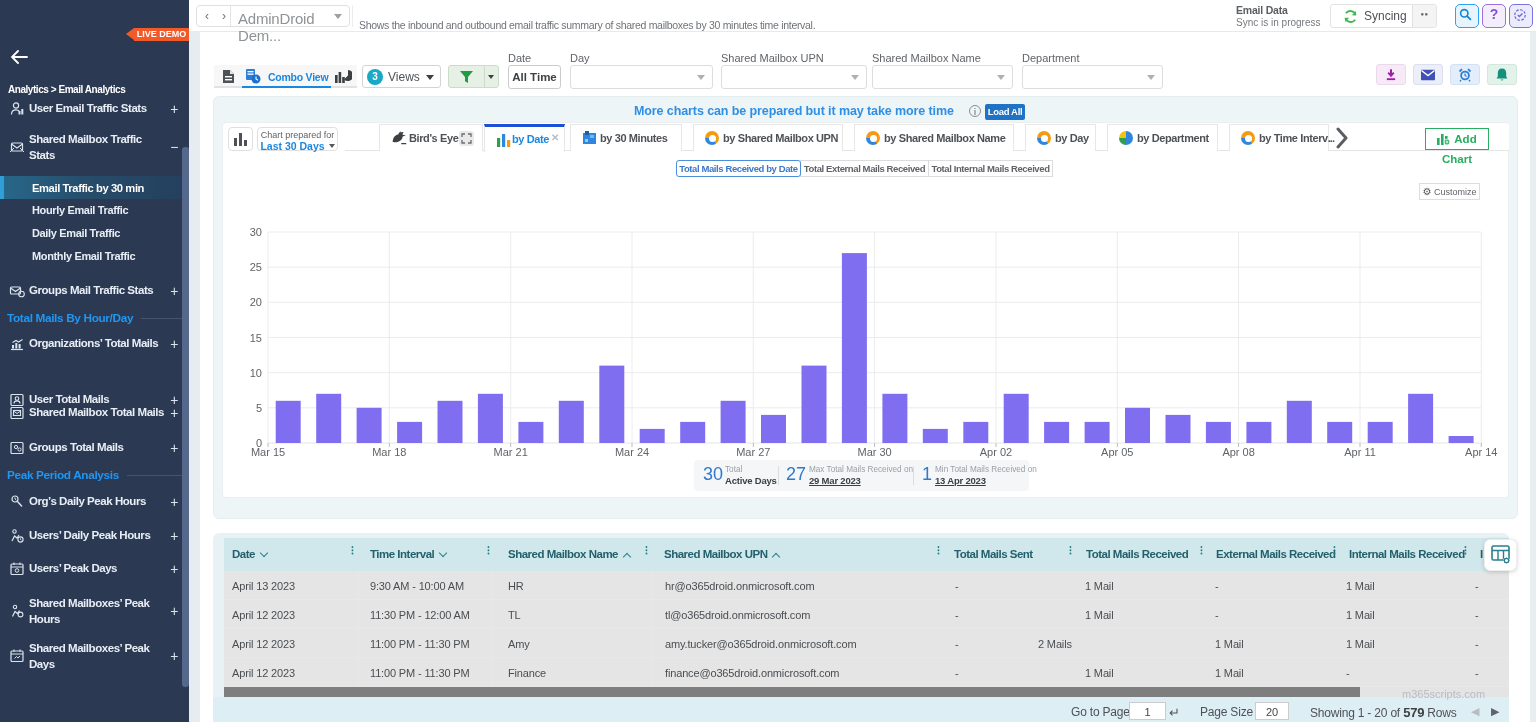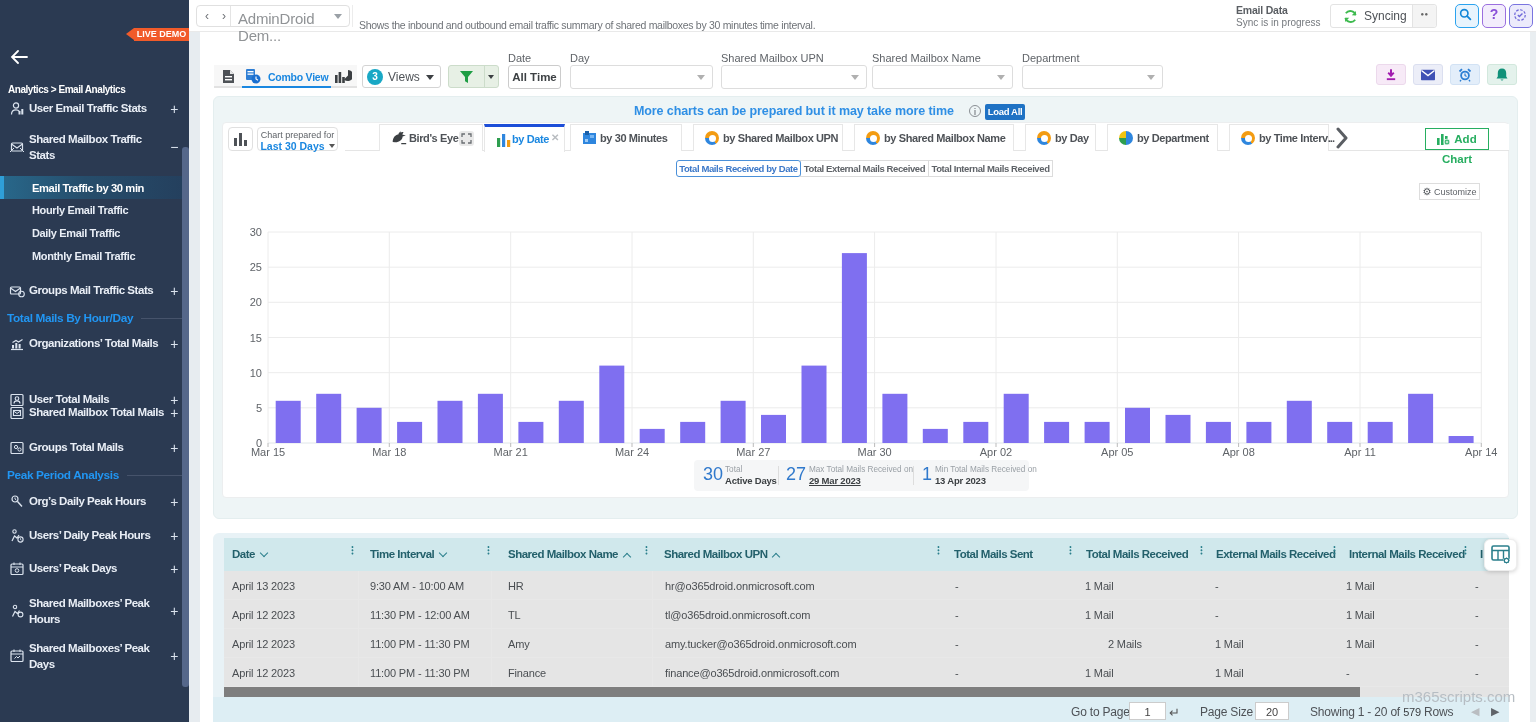--- a/index.html
+++ b/index.html
@@ -104,21 +104,21 @@
 .td{position:absolute;top:9px;font-size:11px;letter-spacing:-.15px;color:#4a4e52;white-space:nowrap}
 .cline{position:absolute;top:0;width:1px;height:29px;background:#e8e8e8}
 #colpicker{position:absolute;left:1484px;top:539px;width:33px;height:32px;background:#fff;border:1px solid #eee;border-radius:6px;box-shadow:0 1px 4px rgba(0,0,0,.18);z-index:6}
 
 #hscroll{position:absolute;left:224px;top:687px;width:1285px;height:10px;background:#e4e4e4}
 #hthumb{position:absolute;left:0;top:0;width:1136px;height:10px;background:#7e7e7e}
 #pagebar{position:absolute;left:213px;top:697px;width:1296px;height:25px;background:#ddeef4}
 #pagebar .t{position:absolute;top:8px;font-size:12px;letter-spacing:-.2px;color:#4e5257}
 #gotoinp{position:absolute;left:916px;top:5px;width:37px;height:18px;background:#fff;border:1px solid #ccc;font-size:11px;color:#444;text-align:center;line-height:18px}
 #psizeinp{position:absolute;left:1042px;top:5px;width:34px;height:18px;background:#fff;border:1px solid #ccc;font-size:11px;color:#444;text-align:center;line-height:18px}
-#watermark{position:absolute;left:1402px;top:688px;font-size:15px;color:#b6bdc3;z-index:7}
+#watermark{position:absolute;left:1402px;top:688px;font-size:11px;color:#b6bdc3;z-index:7}
 </style></head>
 <body>
 <div id="sidebar">
   <div id="ribbon">LIVE DEMO</div>
   <div id="backarrow"><svg width="18" height="14" viewBox="0 0 18 14">
         <path d="M8 1 L2 7 L8 13 M2 7 L17 7" stroke="#fff" stroke-width="1.8" fill="none" stroke-linecap="round"></path>
       </svg></div>
   <div class="crumbs">Analytics &gt; Email Analytics</div>
 
   <div class="sitem" style="top:97px;height:23px">
@@ -539,21 +539,21 @@
   <div class="stat-num" style="left:9px">30</div>
     <div class="stat-l1" style="left:31px">Total</div>
     <div class="stat-l2" style="left:31px">Active Days</div>
   <div class="stat-dv" style="left:84px"></div>
   <div class="stat-num" style="left:92px">27</div>
     <div class="stat-l1" style="left:115px">Max Total Mails Received on</div>
     <div class="stat-l2" style="left:115px;text-decoration:underline">29 Mar 2023</div>
   <div class="stat-dv" style="left:219px"></div>
   <div class="stat-num" style="left:228px">1</div>
     <div class="stat-l1" style="left:241px">Min Total Mails Received on</div>
-    <div class="stat-l2" style="left:241px;">13 Apr 2023</div>
+    <div class="stat-l2" style="left:241px;text-decoration:underline">13 Apr 2023</div>
 </div>
 
 <div id="botpanel"></div>
 <div id="tablewrap">
   <div id="thead">
     <div class="th" style="left:8px">Date<span class="sort dn"></span></div>
       <div class="thdots" style="left:127px">⁝</div>
     <div class="th" style="left:146px">Time Interval<span class="sort dn"></span></div>
       <div class="thdots" style="left:263px">⁝</div>
     <div class="th" style="left:284px">Shared Mailbox Name<span class="sort up"></span></div>
@@ -597,21 +597,21 @@
     <div class="cline" style="left:134px"></div>
       <div class="cline" style="left:267px"></div>
       <div class="cline" style="left:428px"></div>
   </div>
   <div class="trow" style="top:91px">
     <div class="td" style="left:8px">April 12 2023</div>
       <div class="td" style="left:146px">11:00 PM - 11:30 PM</div>
     <div class="td" style="left:284px">Amy</div>
       <div class="td" style="left:441px">amy.tucker@o365droid.onmicrosoft.com</div>
     <div class="td" style="left:731px">-</div>
-      <div class="td" style="left:884px">2 Mails</div>
+      <div class="td" style="left:814px">2 Mails</div>
     <div class="td" style="left:991px">1 Mail</div>
       <div class="td" style="left:1122px">1 Mail</div>
       <div class="td" style="left:1251px">-</div>
     <div class="cline" style="left:134px"></div>
       <div class="cline" style="left:267px"></div>
       <div class="cline" style="left:428px"></div>
   </div>
   <div class="trow" style="top:120px">
     <div class="td" style="left:8px">April 12 2023</div>
       <div class="td" style="left:146px">11:00 PM - 11:30 PM</div>
@@ -638,17 +638,17 @@
   </div>
 <div id="hscroll">
     <div id="hthumb"></div>
   </div>
 <div id="pagebar">
   <div class="t" style="left:858px">Go to Page</div>
   <div id="gotoinp">1</div>
   <div class="t" style="left:956px;font-size:13px;color:#555">↵</div>
   <div class="t" style="left:987px">Page Size</div>
   <div id="psizeinp">20</div>
-  <div class="t" style="left:1097px">Showing 1 - 20 of <span style="font-size:11px;font-weight:400;color:#3c4043">579</span> Rows</div>
+  <div class="t" style="left:1097px">Showing 1 - 20 of <span style="font-size:13px;font-weight:700;color:#3c4043">579</span> Rows</div>
   <div class="t" style="left:1258px;color:#b9bdc1;font-size:11px">◀</div>
   <div class="t" style="left:1278px;color:#5f6368;font-size:11px">▶</div>
 </div>
 <div id="watermark">m365scripts.com</div>
 
 </body></html>

